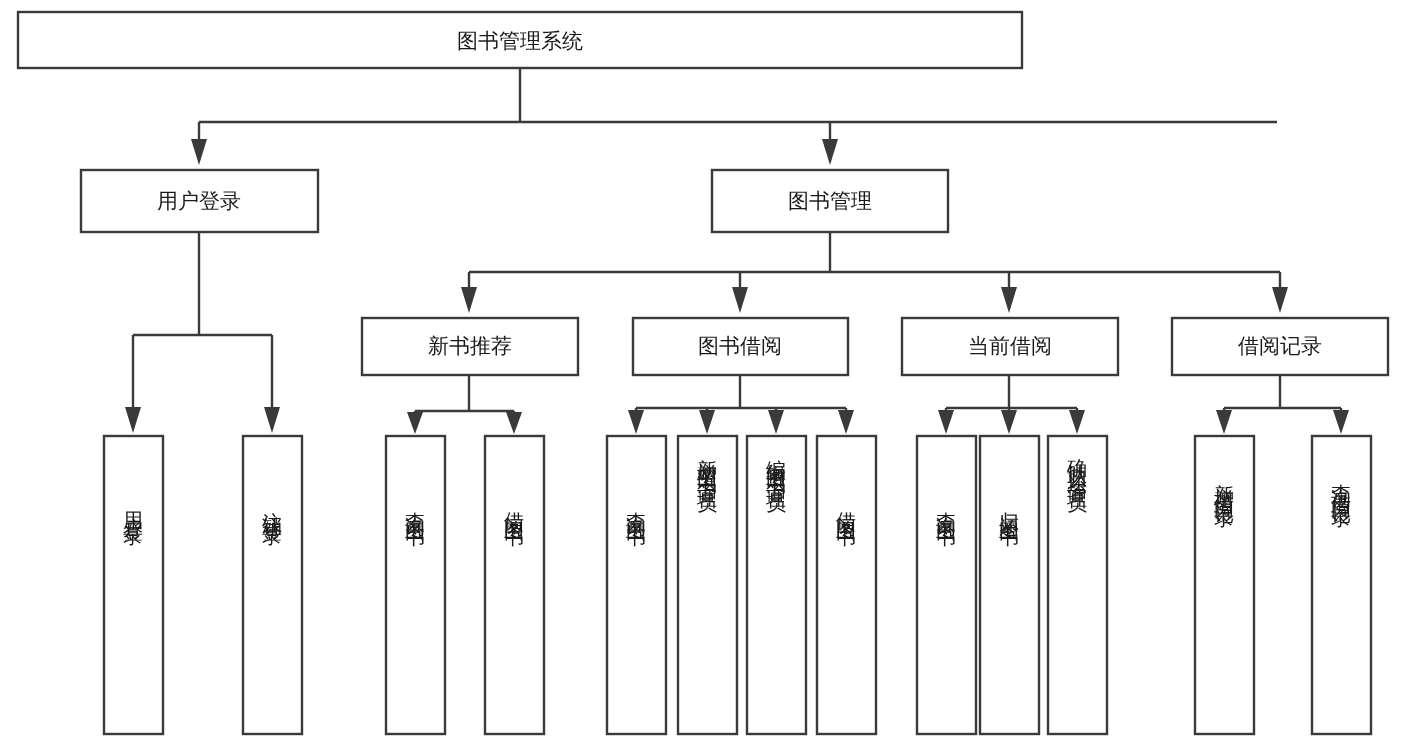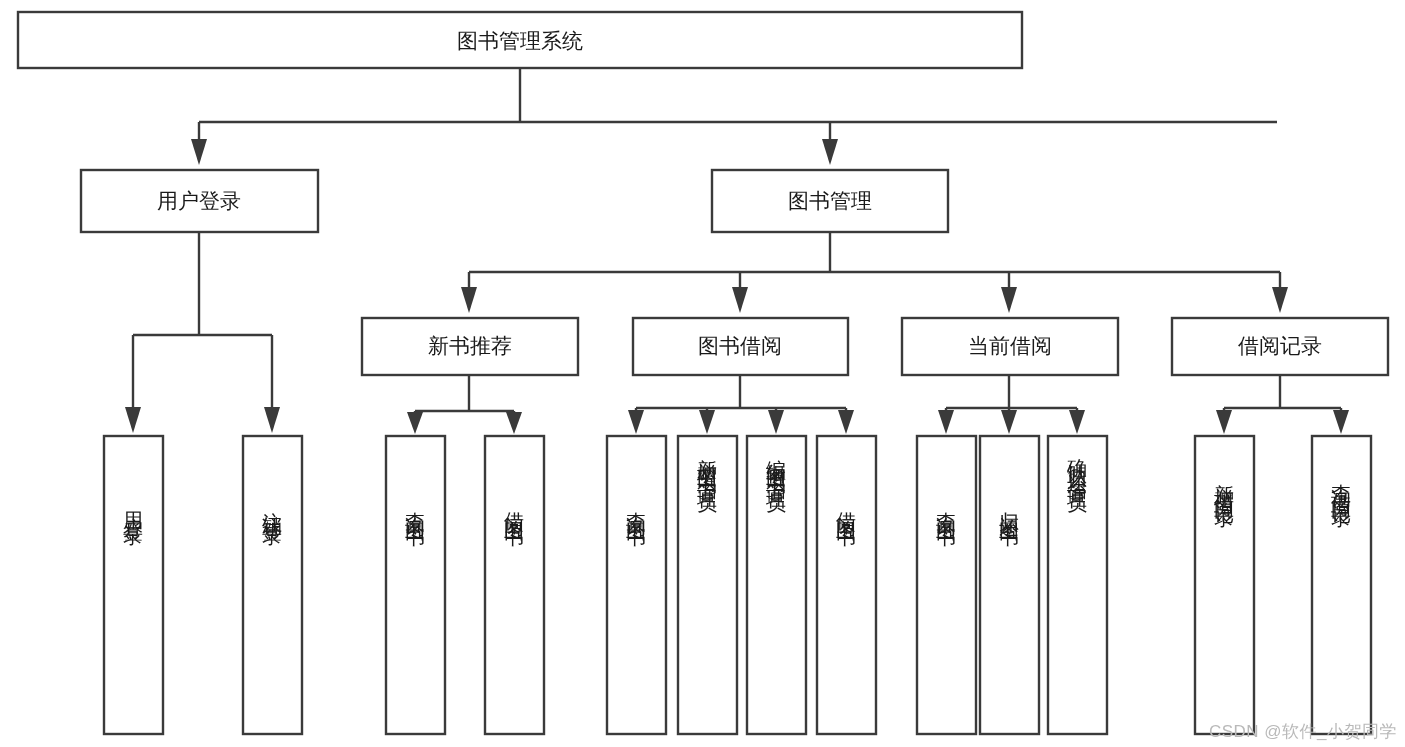--- a/index.html
+++ b/index.html
@@ -245,15 +245,14 @@
     <span class="vlabel">确认归还（管理员）</span>
   </div>
 
   <div class="vlabel-wrap" style="left:1195px; top:468px; width:59px; height:266px;">
     <span class="vlabel">新增借阅记录</span>
   </div>
   <div class="vlabel-wrap" style="left:1312px; top:468px; width:59px; height:266px;">
     <span class="vlabel">查询借阅记录</span>
   </div>
 
-  <div id="watermark">CSDN @软件_小贺同学</div>
 
 </div>
 
 </body></html>

